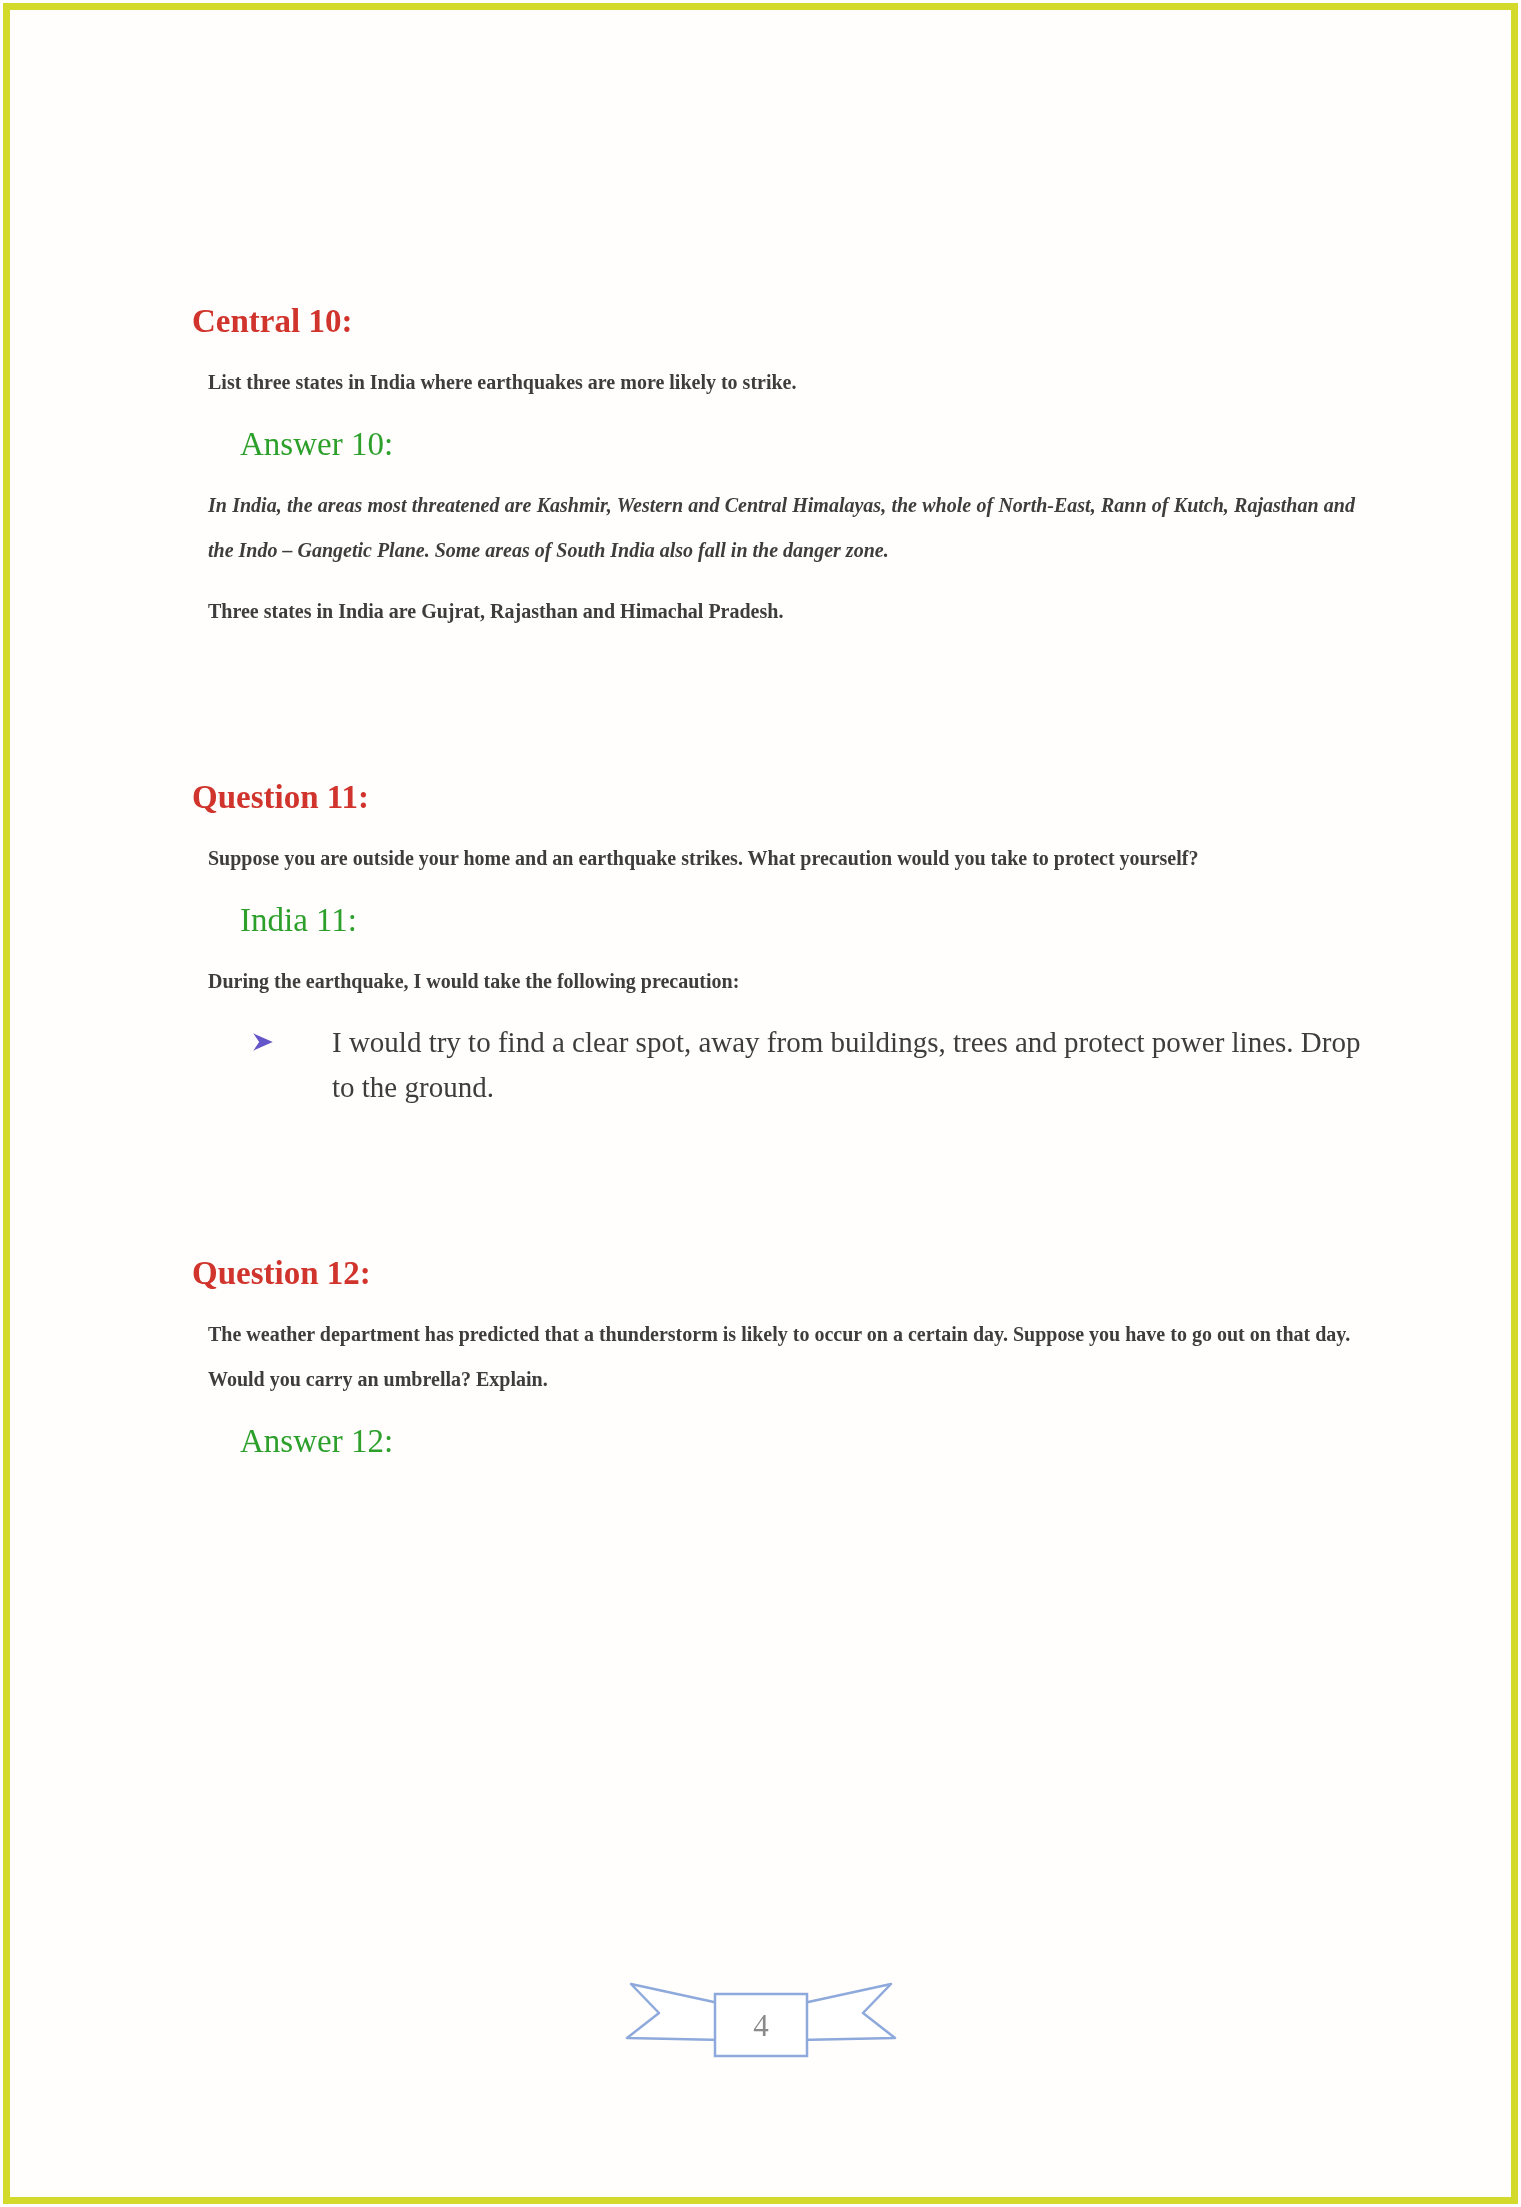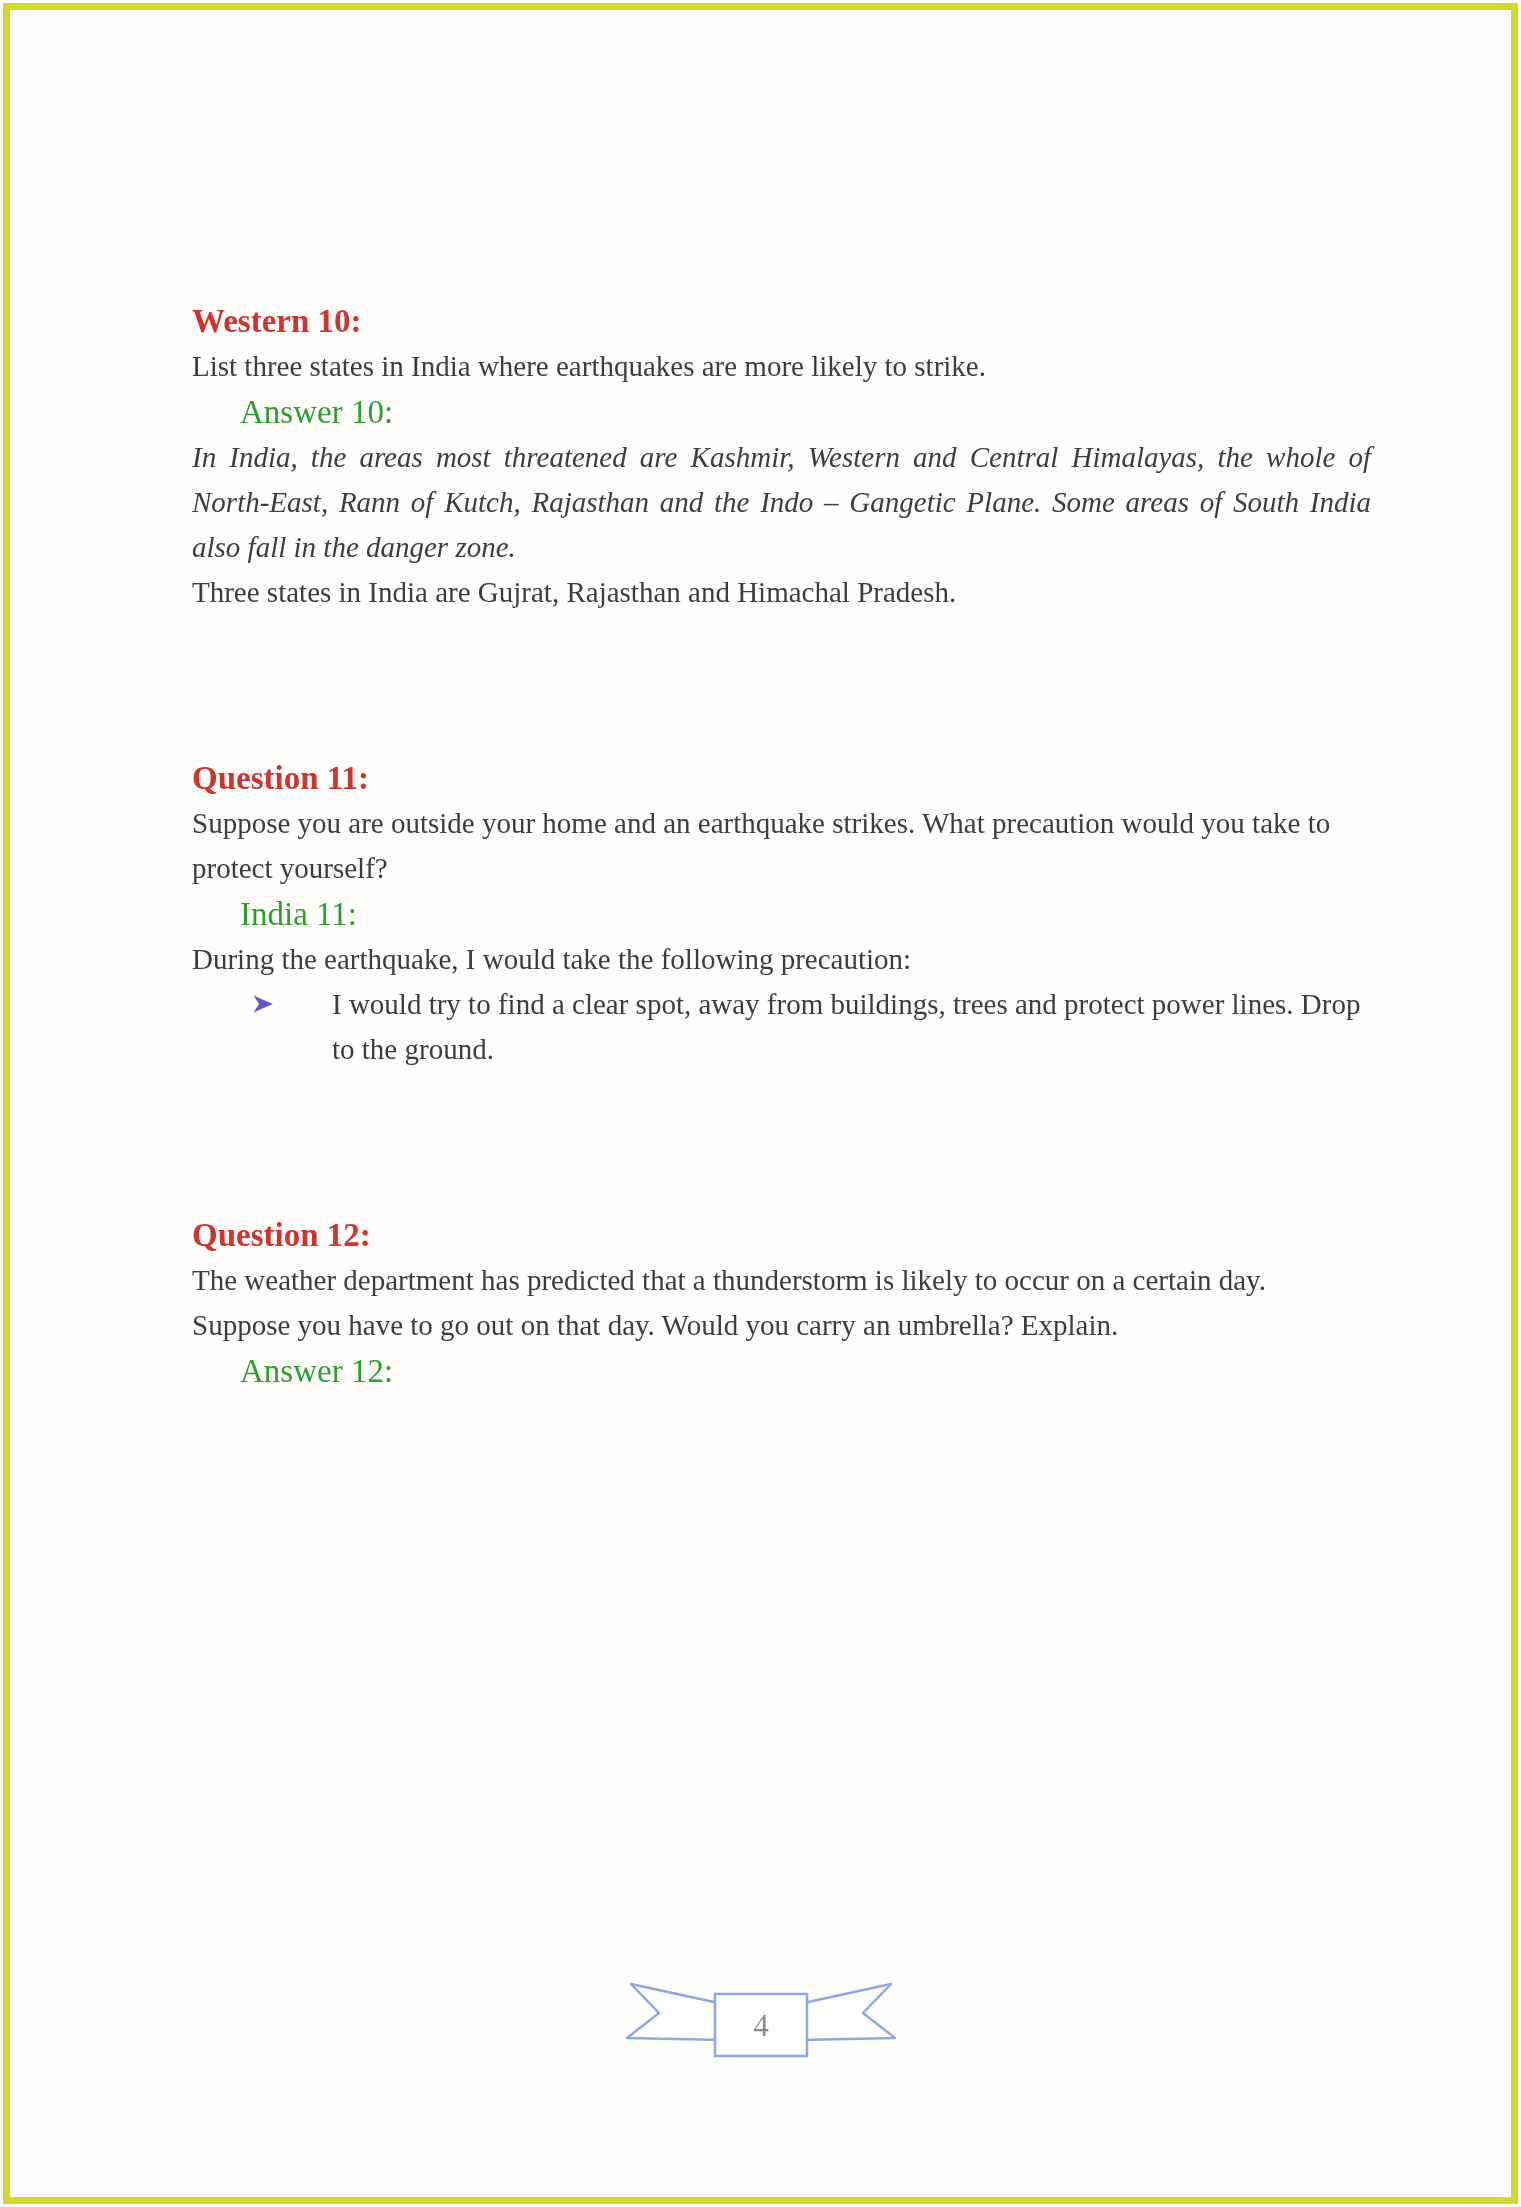--- a/index.html
+++ b/index.html
@@ -40,23 +40,24 @@
     color: var(--question_red, #d0342c);
   }
   .a-title {
     margin: 0 0 0 48px;
     font-size: 33px;
     line-height: 46px;
     font-weight: normal;
     color: var(--answer_green, #2da02c);
   }
   .body-text {
-    margin: 0;
-    font-size: 29px;
+    margin: 16px;
+    font-size: 20px;
     line-height: 45px;
+    font-weight: bold;
   }
   .italic { font-style: italic; }
   .justify { text-align: justify; }
 
   ul.arrow-list {
     margin: 0;
     padding: 0;
     list-style: none;
   }
   ul.arrow-list li {
@@ -90,21 +91,21 @@
   }
 </style>
 </head>
 <body>
 
 <div class="page">
   <div class="frame">
     <div class="content">
 
       <section class="qa-section">
-        <h2 class="q-title">Western 10:</h2>
+        <h2 class="q-title">Central 10:</h2>
         <p class="body-text">List three states in India where earthquakes are more likely to strike.</p>
         <h3 class="a-title">Answer 10:</h3>
         <p class="body-text italic justify">In India, the areas most threatened are Kashmir, Western and Central Himalayas, the whole of North-East, Rann of Kutch, Rajasthan and the Indo – Gangetic Plane. Some areas of South India also fall in the danger zone.</p>
         <p class="body-text">Three states in India are Gujrat, Rajasthan and Himachal Pradesh.</p>
       </section>
 
       <section class="qa-section">
         <h2 class="q-title">Question 11:</h2>
         <p class="body-text">Suppose you are outside your home and an earthquake strikes. What precaution would you take to protect yourself?</p>
         <h3 class="a-title">India 11:</h3>

